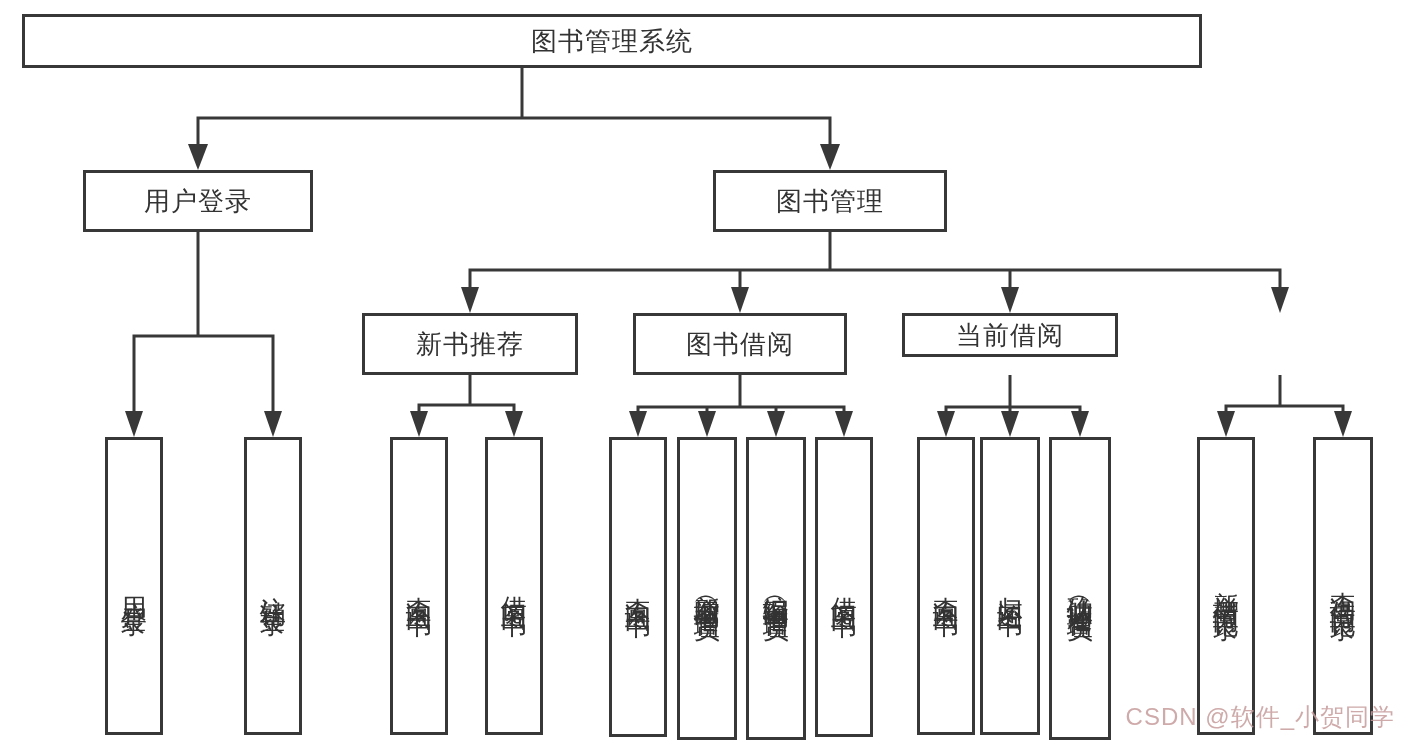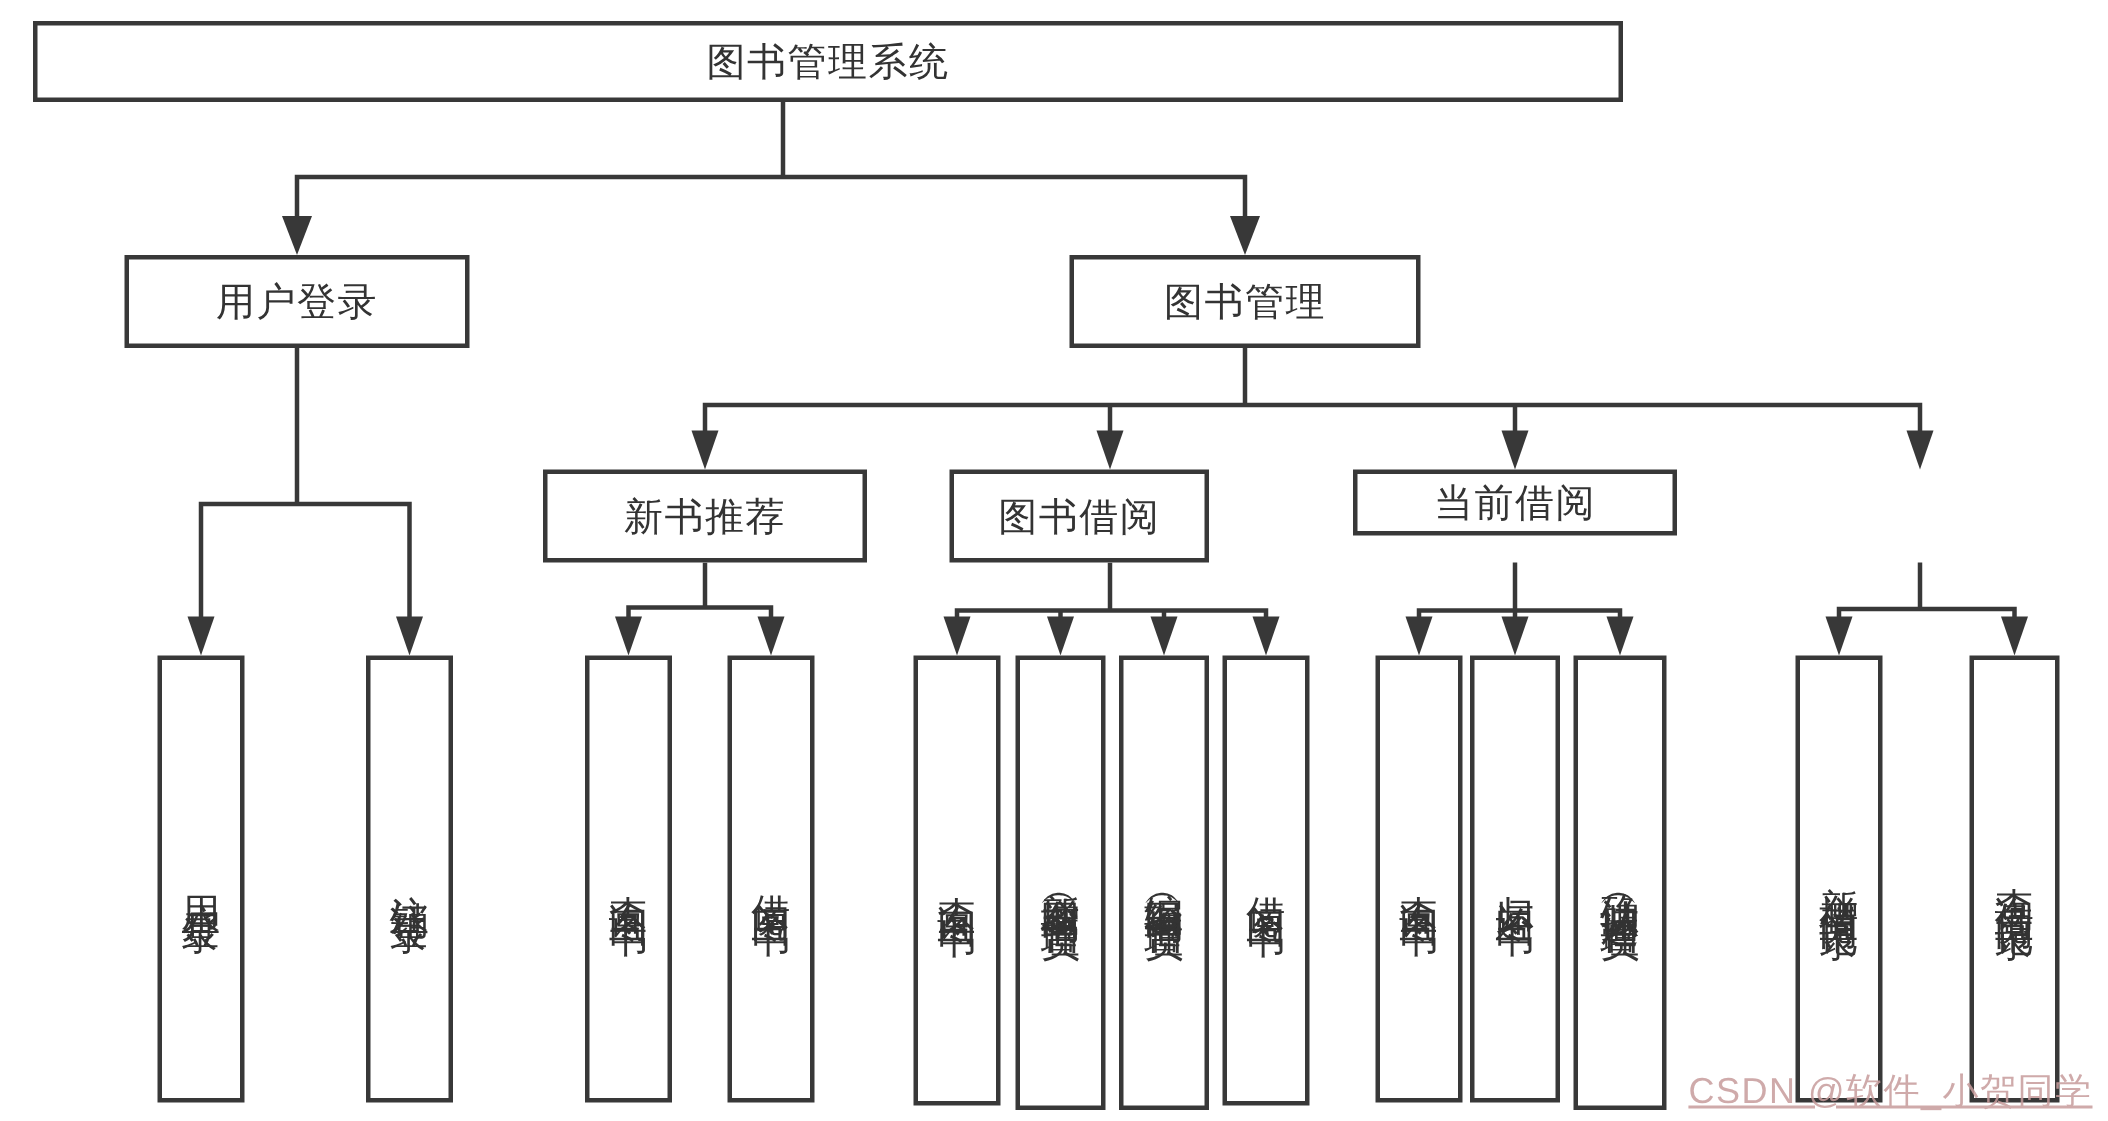--- a/index.html
+++ b/index.html
@@ -22,23 +22,23 @@
     position:absolute;box-sizing:border-box;
     background:#ffffff;border:3px solid var(--line-color);
     display:flex;align-items:center;justify-content:center;
   }
   .hlabel{font-size:26px;letter-spacing:1px;white-space:nowrap;}
   .vlabel{
     writing-mode:vertical-rl;text-orientation:mixed;
     font-size:26px;letter-spacing:5px;line-height:1.1;white-space:nowrap;
   }
   .watermark{
-    position:absolute;right:10px;bottom:4px;
+    position:absolute;right:10px;bottom:14px;
     font-size:24px;letter-spacing:1px;
-    color:var(--watermark-color);opacity:.85;z-index:5;white-space:nowrap;text-decoration:underline;
+    color:var(--watermark-color);opacity:.85;z-index:5;white-space:nowrap;
   }
 </style>
 </head>
 <body>
 
 <div class="stage">
 
   <svg class="wires" viewBox="0 0 1405 747" aria-hidden="true">
 
     <line x1="522" y1="68" x2="522" y2="118"></line>
@@ -80,35 +80,35 @@
     <polygon points="937,411 955,411 946,437"></polygon>
     <polygon points="1001,411 1019,411 1010,437"></polygon>
     <polygon points="1071,411 1089,411 1080,437"></polygon>
 
     <line x1="1280" y1="375" x2="1280" y2="406"></line>
     <polyline points="1226,413 1226,406 1343,406 1343,413"></polyline>
     <polygon points="1217,411 1235,411 1226,437"></polygon>
     <polygon points="1334,411 1352,411 1343,437"></polygon>
   </svg>
 
-  <div class="node" style="left:22px;top:14px;width:1060px;height:54px;">
+  <div class="node" style="left:22px;top:14px;width:1180px;height:54px;">
     <span class="hlabel">图书管理系统</span>
   </div>
 
   <div class="node" style="left:83px;top:170px;width:230px;height:62px;">
     <span class="hlabel">用户登录</span>
   </div>
   <div class="node" style="left:713px;top:170px;width:234px;height:62px;">
     <span class="hlabel">图书管理</span>
   </div>
 
   <div class="node" style="left:362px;top:313px;width:216px;height:62px;text-align:right;">
     <span class="hlabel">新书推荐</span>
   </div>
-  <div class="node" style="left:633px;top:313px;width:173px;height:62px;">
+  <div class="node" style="left:633px;top:313px;width:214px;height:62px;">
     <span class="hlabel">图书借阅</span>
   </div>
   <div class="node" style="left:902px;top:313px;width:216px;height:44px;">
     <span class="hlabel">当前借阅</span>
   </div>
 
   <div class="node" style="left:105px;top:437px;width:58px;height:298px;">
     <span class="vlabel">用户登录</span>
   </div>
   <div class="node" style="left:244px;top:437px;width:58px;height:298px;">

